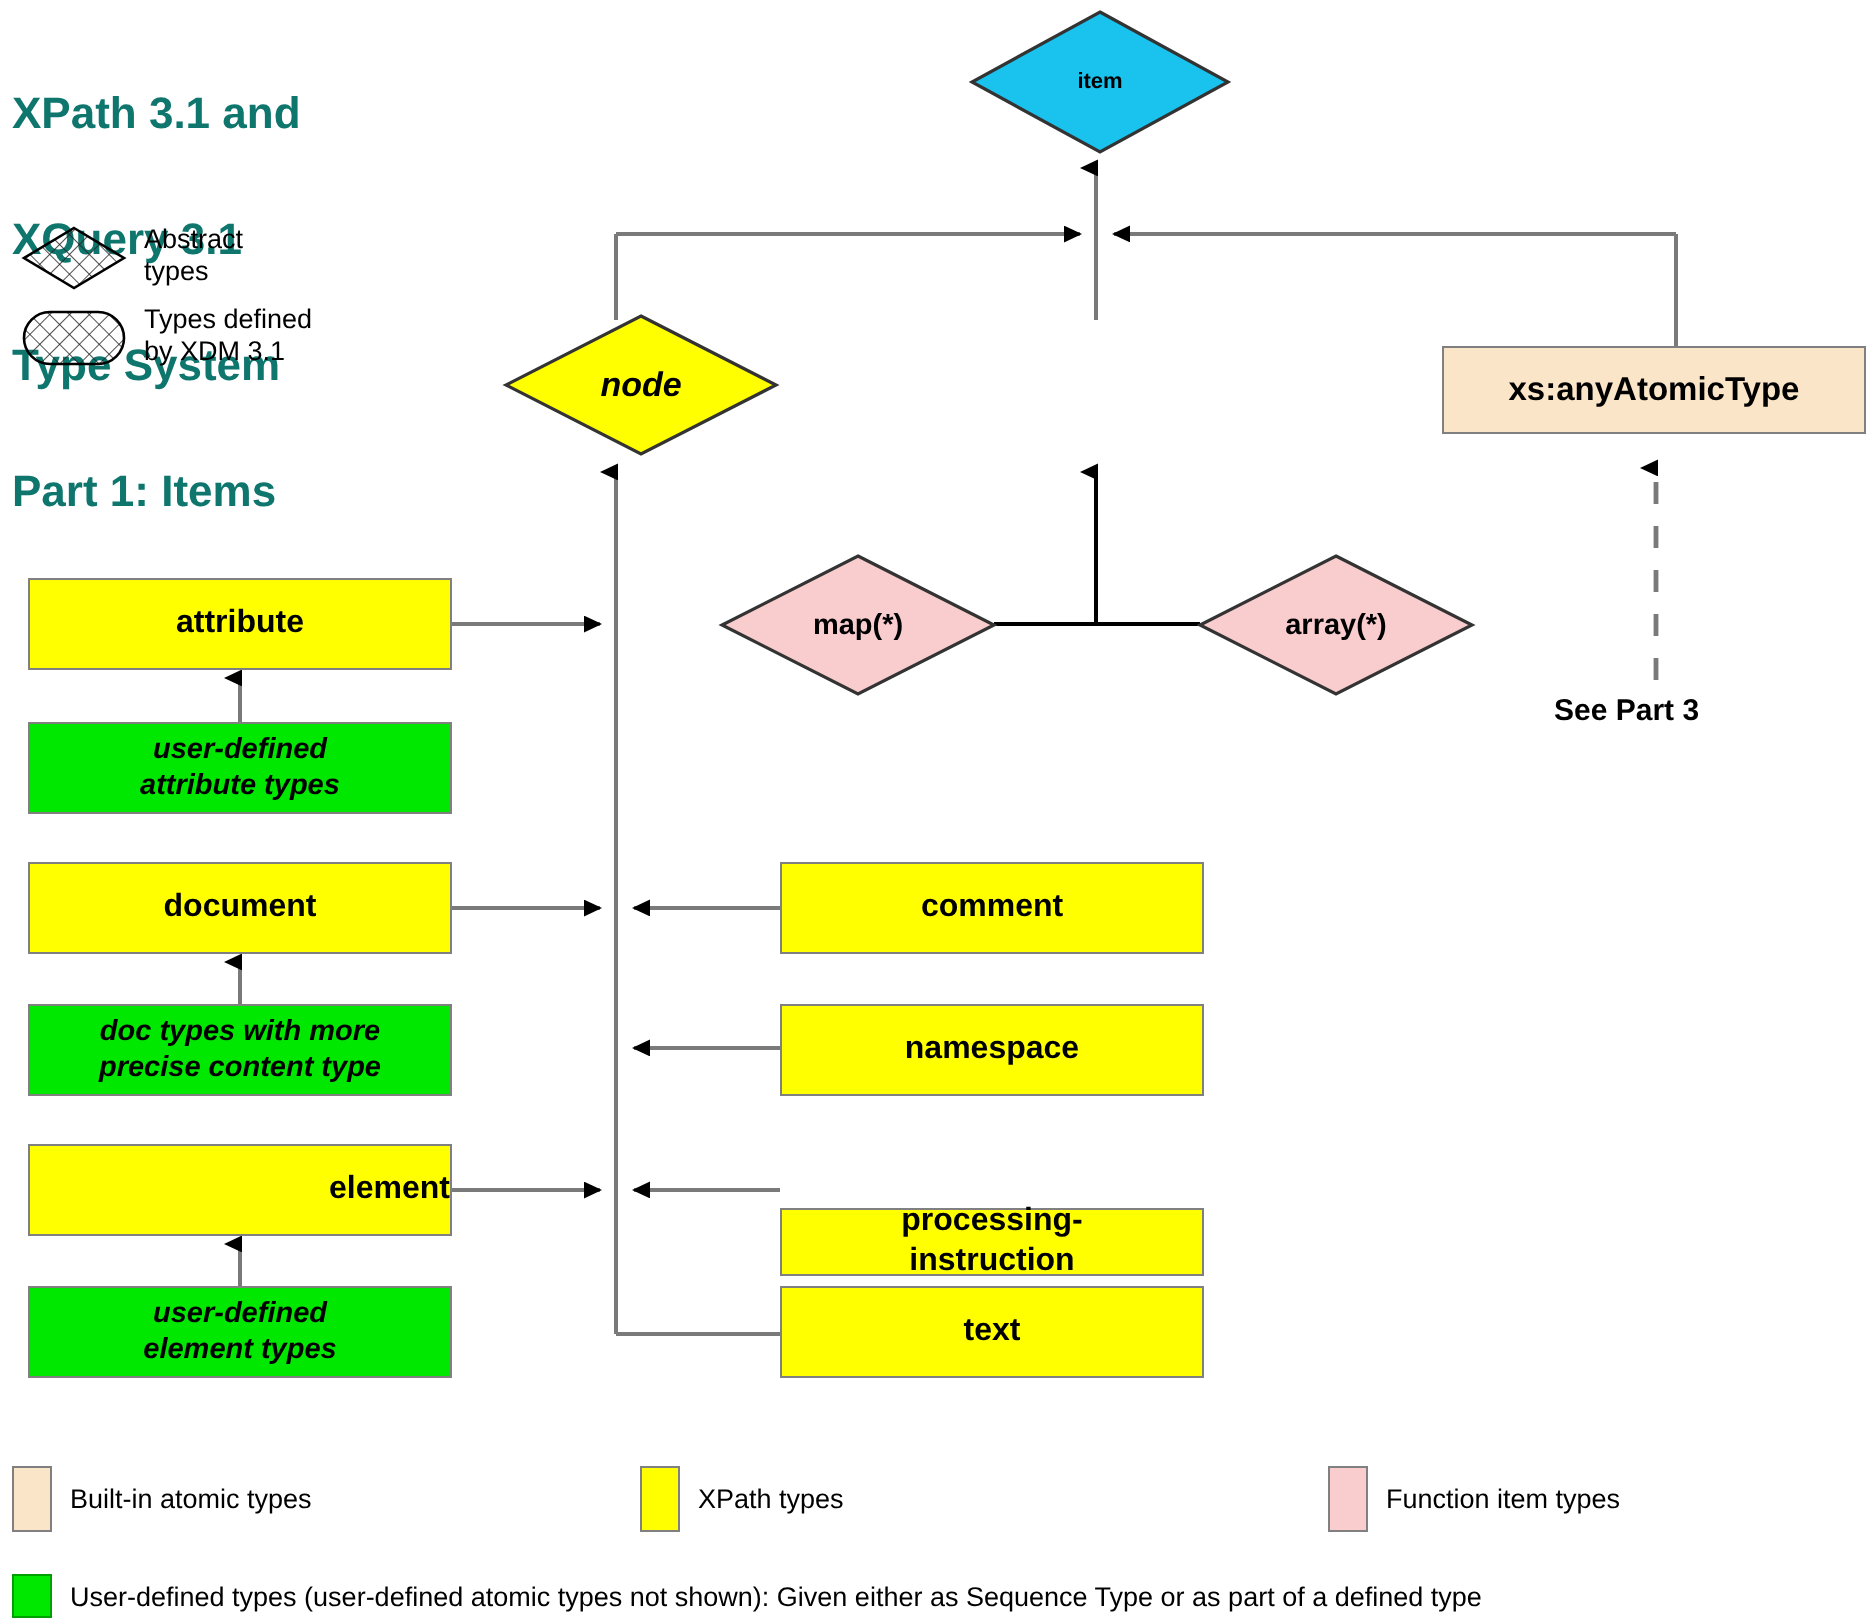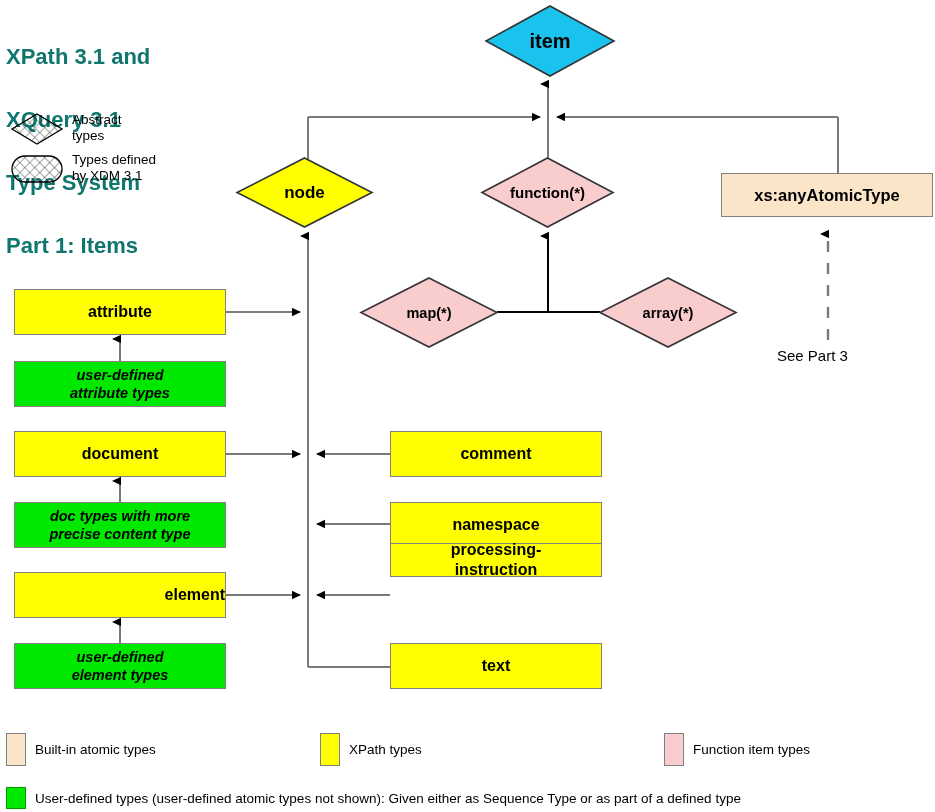--- a/index.html
+++ b/index.html
@@ -37,21 +37,21 @@
   
   .dia{position:absolute;}
   .dia svg{position:absolute;left:0;top:0;overflow:visible;}
   .dia .dlabel{
     position:absolute;left:0;top:0;width:100%;height:100%;
     display:flex;align-items:center;justify-content:center;
     font-weight:bold;color:#000;pointer-events:none;
   }
 
   .see-part{
-    position:absolute;font-size:15px;font-weight:normal;color:#000;
+    position:absolute;font-size:15px;font-weight:bold;color:#000;
     white-space:nowrap;
   }
 
   
   .blegend{position:absolute;left:0;top:725px;width:935px;height:87px;}
   .bl-item{position:absolute;display:flex;align-items:center;}
   .bl-sw{width:20px;height:33px;border:1.5px solid #808080;box-sizing:border-box;flex:0 0 20px;}
   .bl-sw.peach{background:#fbe5c8;}
   .bl-sw.yellow{background:#ffff00;}
   .bl-sw.pink{background:#f9ccce;}
@@ -160,36 +160,30 @@
       </div>
       <div class="lg-text" style="white-space:pre-line">Types defined
 by XDM 3.1</div>
     </div>
   </div>
 
   <div class="dia" style="left:485px;top:5px;width:130px;height:72px;">
     <svg width="130" height="72" viewBox="0 0 130 72">
       <polygon points="65,1 129,36 65,71 1,36" fill="#19c3ee" stroke="#333" stroke-width="1.6"></polygon>
     </svg>
-    <div class="dlabel" style="font-size:20px">item</div>
-  </div>
-
-  <div class="dia" style="left:236px;top:157px;width:137px;height:71px;">
+    <div class="dlabel" style="font-size:11px">item</div>
+  </div>
+
+  <div class="dia" style="left:252px;top:157px;width:137px;height:71px;font-style:italic;">
     <svg width="137" height="71" viewBox="0 0 137 71">
       <polygon points="68.5,1 136,35.5 68.5,70 1,35.5" fill="#ffff00" stroke="#333" stroke-width="1.6"></polygon>
     </svg>
     <div class="dlabel" style="font-size:17px">node</div>
   </div>
 
-  <div class="dia" style="left:481px;top:157px;width:133px;height:71px;">
-    <svg width="133" height="71" viewBox="0 0 133 71">
-      <polygon points="66.5,1 132,35.5 66.5,70 1,35.5" fill="#f9ccce" stroke="#333" stroke-width="1.6"></polygon>
-    </svg>
-    <div class="dlabel" style="font-size:15px">function(*)</div>
-  </div>
 
   <div class="dia" style="left:360px;top:277px;width:138px;height:71px;">
     <svg width="138" height="71" viewBox="0 0 138 71">
       <polygon points="69,1 137,35.5 69,70 1,35.5" fill="#f9ccce" stroke="#333" stroke-width="1.6"></polygon>
     </svg>
     <div class="dlabel" style="font-size:14.5px">map(*)</div>
   </div>
 
   <div class="dia" style="left:599px;top:277px;width:138px;height:71px;">
     <svg width="138" height="71" viewBox="0 0 138 71">
@@ -229,21 +223,21 @@
     <span>user-defined
 element types</span>
   </div>
 
   <div class="nbox yellow" style="left:390px;top:431px;width:212px;height:46px;">
     <span>comment</span>
   </div>
   <div class="nbox yellow" style="left:390px;top:502px;width:212px;height:46px;">
     <span>namespace</span>
   </div>
-  <div class="nbox yellow" style="left:390px;top:543px;width:212px;height:34px;white-space:pre-line;line-height:20px;">
+  <div class="nbox yellow" style="left:390px;top:604px;width:212px;height:34px;white-space:pre-line;line-height:20px;">
     <span>processing-
 instruction</span>
   </div>
   <div class="nbox yellow" style="left:390px;top:643px;width:212px;height:46px;">
     <span>text</span>
   </div>
 
   <div class="blegend">
     <div class="bl-item" style="left:6px;top:8px;justify-content:space-between;">
       <div class="bl-sw peach"></div>

